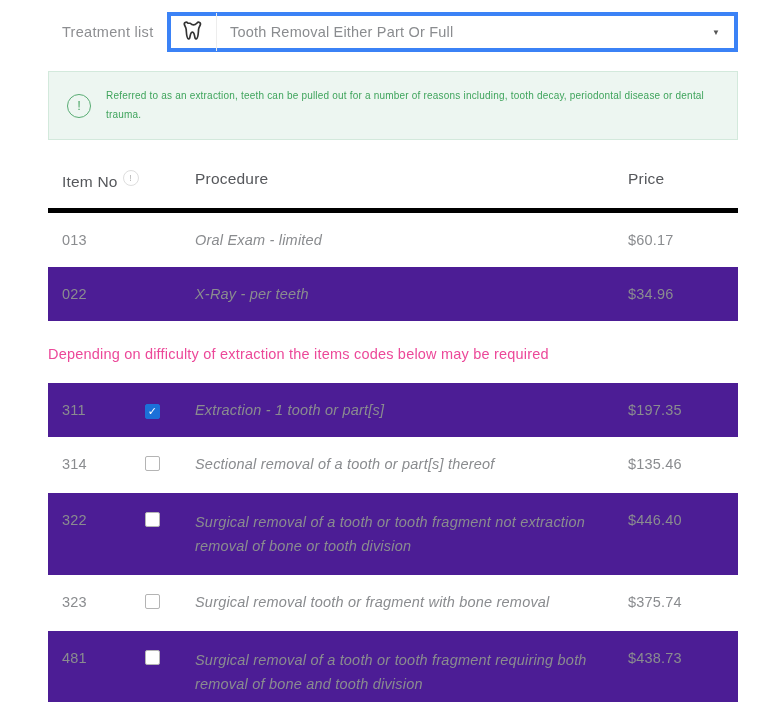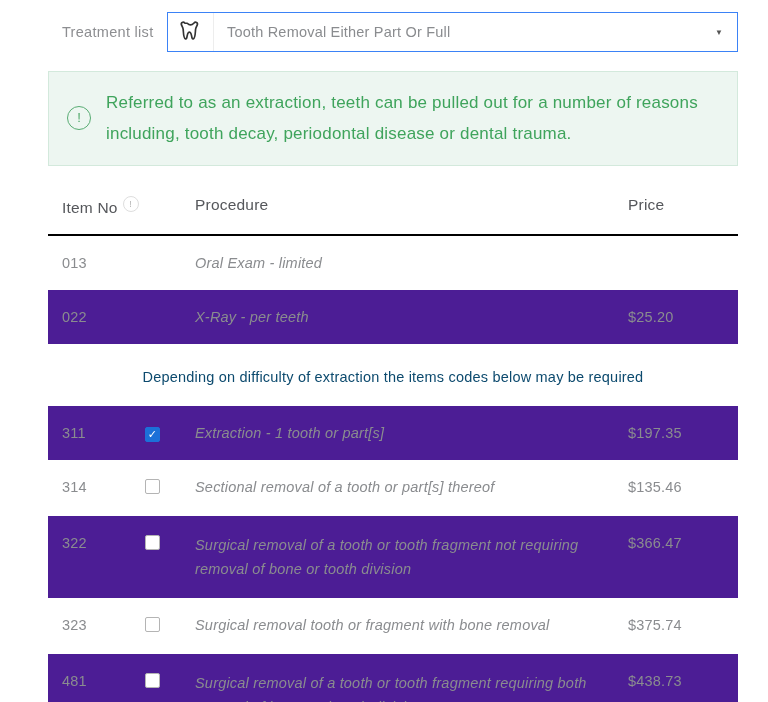--- a/index.html
+++ b/index.html
@@ -4,60 +4,60 @@
 <style>
   * { margin:0; padding:0; box-sizing:border-box; }
   html,body { width:768px; height:702px; background:#ffffff;
     font-family:"Liberation Sans", sans-serif; color:#8a8c8f; }
   .page { width:690px; margin:0 0 0 48px; padding-top:8px; }
 
   
   .top-row { display:flex; align-items:center; height:48px; }
   .treatment-label { width:119px; padding-left:14px; font-size:14.5px;
     color:#8d8e91; letter-spacing:.3px; }
-  .select-box { flex:1; height:40px; border:1px solid #3b82f6; background:#fff;
+  .select-box { flex:1; height:40px; border:4px solid #3b82f6; background:#fff;
     display:flex; align-items:center; position:relative; cursor:pointer; }
   .tooth-wrap { width:45px; display:flex; justify-content:center; align-items:center; }
   .select-divider { width:1px; height:38px; background:#ededed; }
   .select-value { padding-left:13px; font-size:14.5px; color:#8a8c8f; letter-spacing:.2px; }
   .caret { position:absolute; right:14px; top:50%; transform:translateY(-50%);
     font-size:8px; color:#555; }
 
   
   .info-box { margin-top:15px; background:#edf6f1; border:1px solid #d3e9dc;
     display:flex; align-items:center; padding:15px 22px 15px 18px; }
   .info-icon { flex:0 0 24px; width:24px; height:24px; border:1px solid #58ac73;
     border-radius:50%; color:#4ea768; font-size:13px; line-height:22px;
     text-align:center; margin-right:15px; }
-  .info-text { color:#3fa45c; font-size:17px; line-height:1.85; letter-spacing:.2px; }
+  .info-text { color:#3fa45c; font-size:10px; line-height:1.85; letter-spacing:.2px; }
 
   
   .grid-row { display:grid; grid-template-columns:83px 50px 433px 110px;
     padding-left:14px; align-items:flex-start; }
   .thead { margin-top:13px; padding-top:17px; padding-bottom:17px;
-    border-bottom:2px solid #000000; color:#55575b; font-size:15.5px; }
+    border-bottom:5px solid #000000; color:#55575b; font-size:15.5px; }
   .th { letter-spacing:.2px; }
   .info-sup { display:inline-block; width:16px; height:16px; border:1px solid #dedede;
     border-radius:50%; color:#b3b3b3; font-size:9px; line-height:15px; text-align:center;
     vertical-align:super; margin-left:5px; background:#fff; }
 
   .row { font-size:14.5px; color:#8a8c8f; padding-top:17px; padding-bottom:17px;
     line-height:20px; letter-spacing:.2px; }
   .row.two-line .cell-proc { line-height:24px; padding-top:0; }
   .row.shaded { background:#4c1d95; }
   .cell-proc { padding-right:20px;font-style:italic; }
 
   .checkbox { width:15px; height:15px; border:1px solid #b4b4b4; border-radius:2px;
     background:#fff; display:inline-flex; align-items:center; justify-content:center;
     cursor:pointer; margin-top:2px; }
   .checkbox.checked { background:#1c70d8; border-color:#1c70d8; }
   .checkbox .tick { display:none; color:#fff; font-size:11px; line-height:1; }
   .checkbox.checked .tick { display:block; }
 
-  .note-row { text-align:center; color:#0c4a6e; font-size:14.5px;
+  .note-row { color:#ec4899; font-size:14.5px;
     padding:25px 0 21px 0; letter-spacing:.2px; }
 </style>
 </head>
 <body>
 
 <div class="page">
 
   <div class="top-row">
     <div class="treatment-label">Treatment list</div>
     <div class="select-box">
@@ -81,26 +81,27 @@
     <div class="th"><span>Item No</span><span class="info-sup">!</span></div>
     <div class="th"></div>
     <div class="th">Procedure</div>
     <div class="th">Price</div>
   </div>
 
   <div class="grid-row row">
     <div>013</div>
     <div></div>
     <div class="cell-proc">Oral Exam - limited</div>
+    <div>$60.17</div>
   </div>
   <div class="grid-row row shaded">
     <div>022</div>
     <div></div>
     <div class="cell-proc">X-Ray - per teeth</div>
-    <div>$25.20</div>
+    <div>$34.96</div>
   </div>
 
   <div class="note-row">Depending on difficulty of extraction the items codes below may be required</div>
 
   <div class="grid-row row shaded">
     <div>311</div>
     <div><span class="checkbox checked">
           <span class="tick">✓</span>
         </span></div>
     <div class="cell-proc">Extraction - 1 tooth or part[s]</div>
@@ -108,22 +109,22 @@
   </div>
   <div class="grid-row row">
     <div>314</div>
     <div><span class="checkbox"></span></div>
     <div class="cell-proc">Sectional removal of a tooth or part[s] thereof</div>
     <div>$135.46</div>
   </div>
   <div class="grid-row row shaded two-line">
     <div>322</div>
     <div><span class="checkbox"></span></div>
-    <div class="cell-proc">Surgical removal of a tooth or tooth fragment not requiring removal of bone or tooth division</div>
-    <div>$366.47</div>
+    <div class="cell-proc">Surgical removal of a tooth or tooth fragment not extraction removal of bone or tooth division</div>
+    <div>$446.40</div>
   </div>
   <div class="grid-row row">
     <div>323</div>
     <div><span class="checkbox"></span></div>
     <div class="cell-proc">Surgical removal tooth or fragment with bone removal</div>
     <div>$375.74</div>
   </div>
   <div class="grid-row row shaded two-line">
     <div>481</div>
     <div><span class="checkbox"></span></div>

